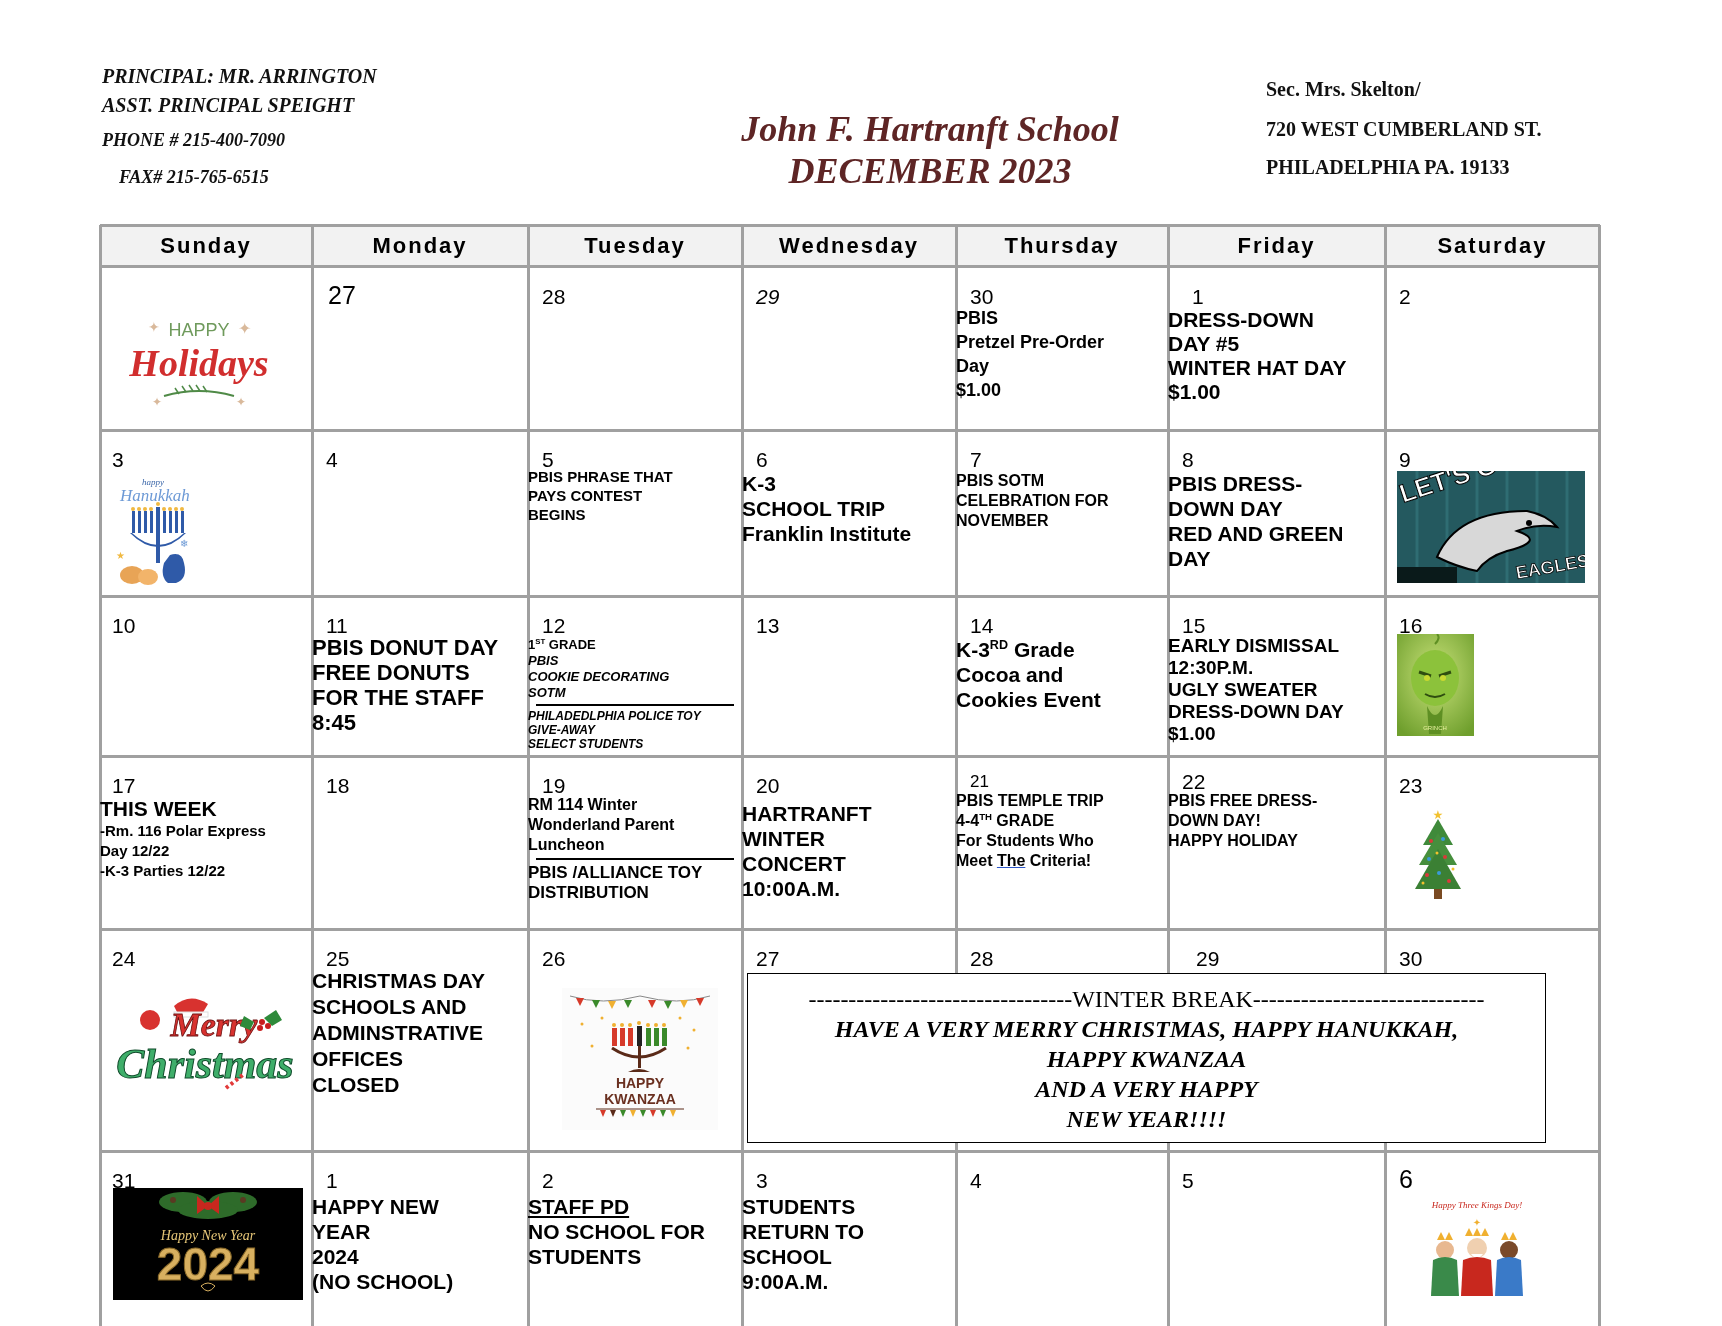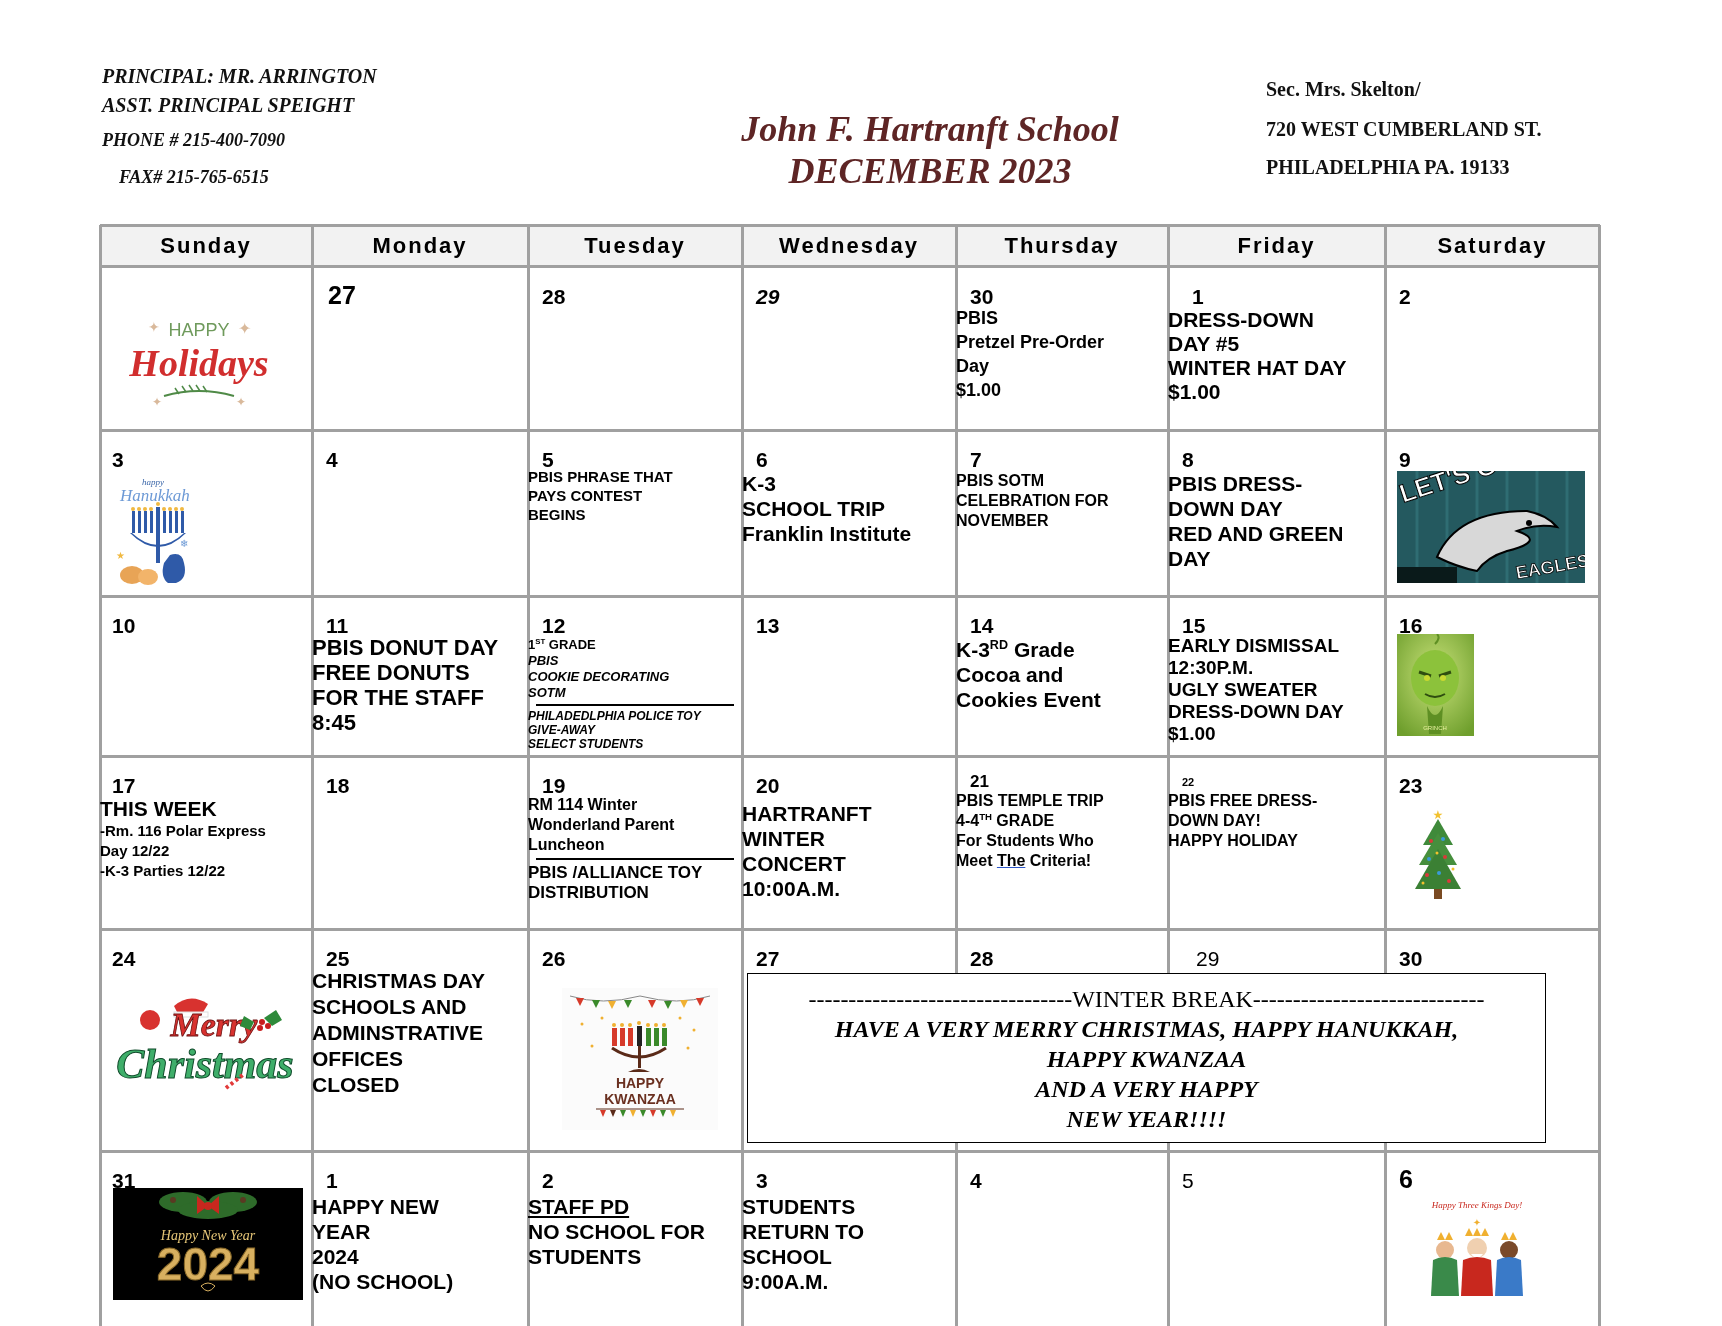--- a/index.html
+++ b/index.html
@@ -8,21 +8,21 @@
   .hdr-left div { position:absolute; white-space:nowrap; }
   .hdr-center { position:absolute; left:680px; top:108px; width:500px; text-align:center; font-family:"Liberation Serif", serif; font-style:italic; font-weight:bold; color:#5e2525; font-size:36px; line-height:42px; }
   .hdr-right { position:absolute; left:1266px; top:78px; font-family:"Liberation Serif", serif; font-weight:bold; color:#111; font-size:20px; }
   .hdr-right div { position:absolute; white-space:nowrap; }
 
   .cal { position:absolute; left:100px; top:225px; width:1500px; height:808px; }
   .dayhead { position:absolute; top:0; height:41px; background:#f2f2f2; box-sizing:border-box; text-align:center; font-weight:bold; font-size:22px; letter-spacing:2px; line-height:41px; }
   .cell { position:absolute; box-sizing:border-box; }
   .vline { position:absolute; width:3px; background:#a0a0a0; }
   .hline { position:absolute; height:3px; background:#a0a0a0; }
-  .num { position:absolute; font-weight:bold; font-size:21px; line-height:22px; }
+  .num { position:absolute; font-weight:normal; font-size:21px; line-height:22px; }
   .num.big { font-size:25px; }
   .num.thin { font-weight:normal; }
   .num.italic { font-style:italic; }
   .evt { position:absolute; left:0; right:0; text-align:left; font-weight:bold; }
   .evt div { white-space:nowrap; }
   .evt .sup { font-size:0.6em; vertical-align:super; line-height:0; }
   .uline { text-decoration:underline; }
   .sep { border-top:2px solid #000; margin:3px 8px; }
   .img { position:absolute; overflow:hidden; }
   .winter-box { position:absolute; border:1.5px solid #000; background:#fff; text-align:center; font-family:"Liberation Serif", serif; }
@@ -320,21 +320,21 @@
   <div class="cell" style="left:856px;top:532px;width:212px;height:171px;">
     <div class="num" style="left:14px;top:14px;font-size:17px;">21</div>
     <div class="evt" style="top:34px;font-size:16px;line-height:20px;">
       <div>PBIS TEMPLE TRIP</div>
       <div><span>4-4</span><span class="sup">TH</span><span> GRADE</span></div>
       <div>For Students Who</div>
       <div><span>Meet </span><span style="text-decoration:underline;text-decoration-color:#2a55c8;">The</span><span> Criteria!</span></div>
     </div>
   </div>
   <div class="cell" style="left:1068px;top:532px;width:217px;height:171px;">
-    <div class="num" style="left:14px;top:14px;font-size:11px;">22</div>
+    <div class="num" style="left:14px;top:14px;font-size:21px;">22</div>
     <div class="evt" style="top:34px;font-size:16px;line-height:20px;">
       <div>PBIS FREE DRESS-</div>
       <div>DOWN DAY!</div>
       <div>HAPPY HOLIDAY</div>
     </div>
   </div>
   <div class="cell" style="left:1285px;top:532px;width:215px;height:171px;">
     <div class="num" style="left:14px;top:18px;">23</div>
     <div class="img" style="left:28px;top:52px;width:50px;height:96px;">
       <svg width="50" height="96" viewBox="0 0 50 96">

